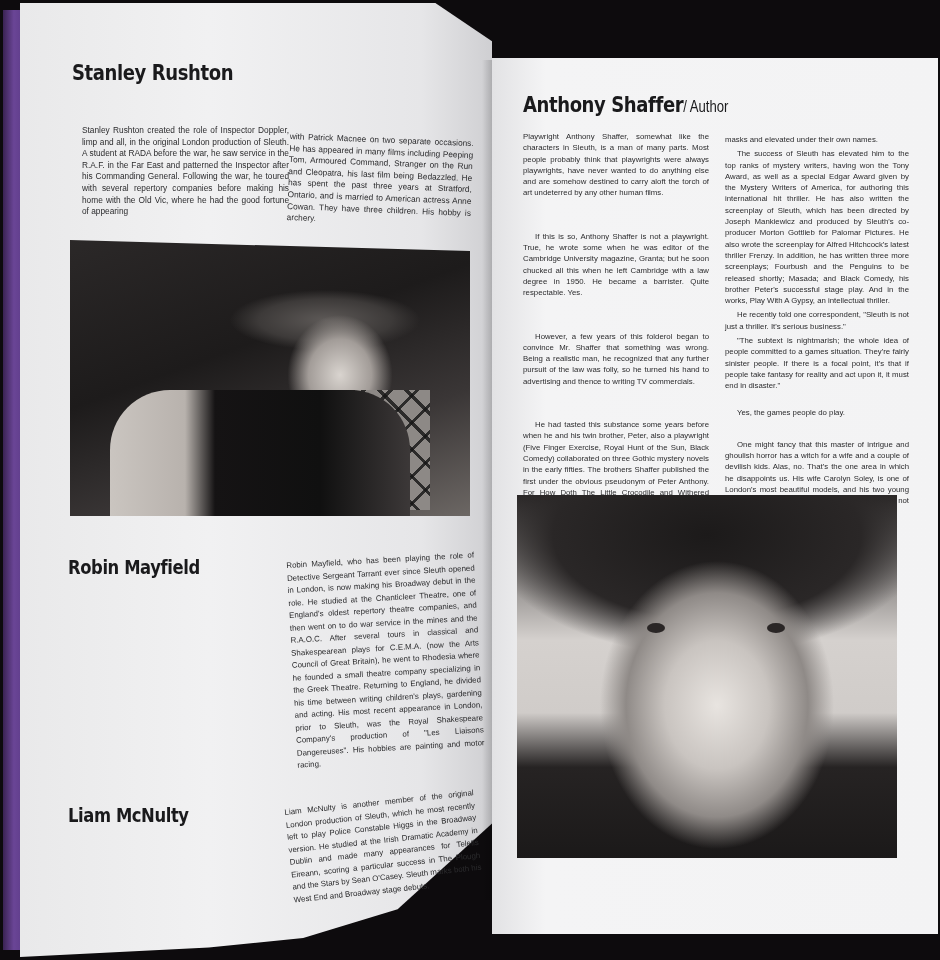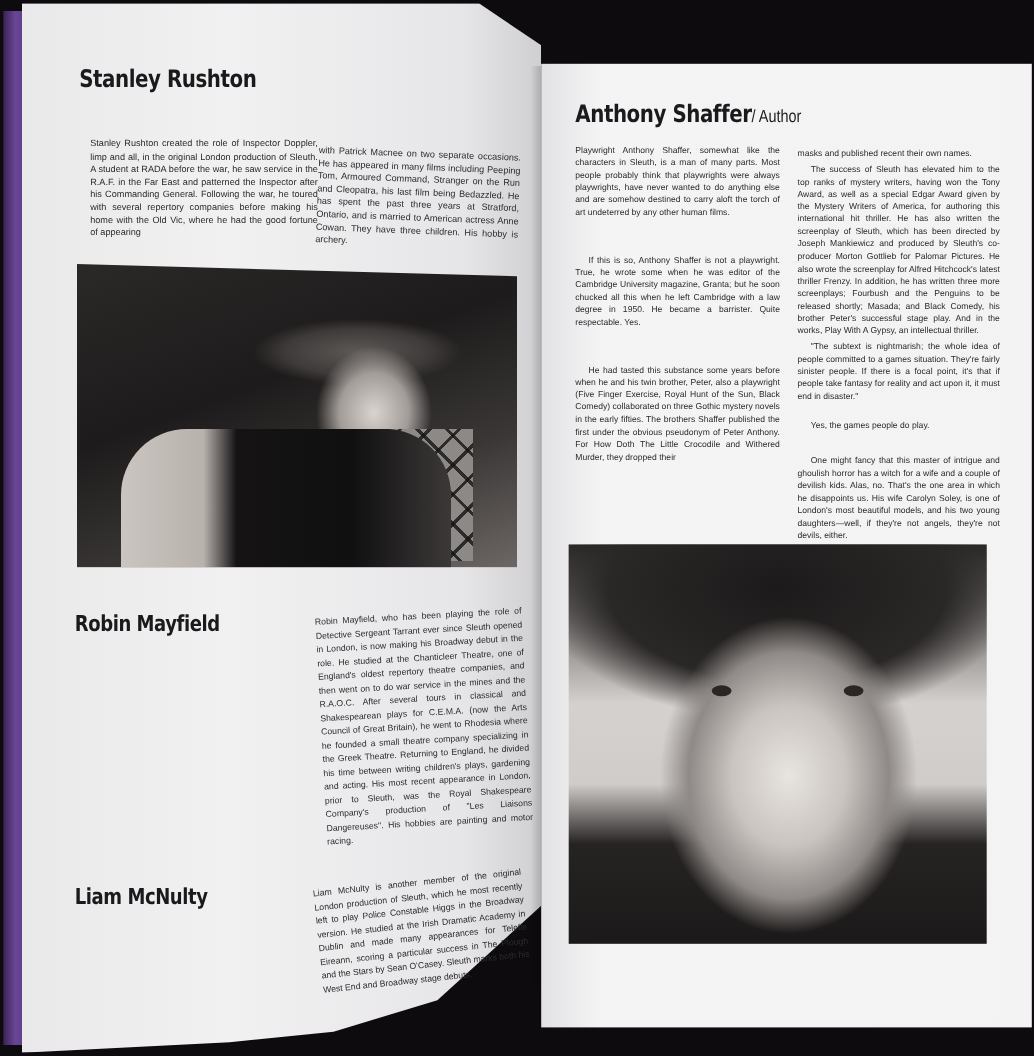--- a/index.html
+++ b/index.html
@@ -124,26 +124,28 @@
 
 <div class="page page-right"></div>
 
 <div class="heading" style="left:523px; top:92px; font-size:22px;">
   <span>Anthony Shaffer</span><span class="sub" style="font-size:16px;">/ Author</span>
 </div>
 
 <div class="body-text" style="left:523px; top:131px; width:186px; font-size:7.8px; line-height:11.3px;">
   <p>Playwright Anthony Shaffer, somewhat like the characters in Sleuth, is a man of many parts. Most people probably think that playwrights were always playwrights, have never wanted to do anything else and are somehow destined to carry aloft the torch of art undeterred by any other human films.</p>
   <p class="indent">If this is so, Anthony Shaffer is not a playwright. True, he wrote some when he was editor of the Cambridge University magazine, Granta; but he soon chucked all this when he left Cambridge with a law degree in 1950. He became a barrister. Quite respectable. Yes.</p>
+  <p class="indent">However, a few years of this folderol began to convince Mr. Shaffer that something was wrong. Being a realistic man, he recognized that any further pursuit of the law was folly, so he turned his hand to advertising and thence to writing TV commercials.</p>
   <p class="indent">He had tasted this substance some years before when he and his twin brother, Peter, also a playwright (Five Finger Exercise, Royal Hunt of the Sun, Black Comedy) collaborated on three Gothic mystery novels in the early fifties. The brothers Shaffer published the first under the obvious pseudonym of Peter Anthony. For How Doth The Little Crocodile and Withered Murder, they dropped their</p>
 </div>
 
 <div class="body-text" style="left:725px; top:134px; width:184px; font-size:7.8px; line-height:11.3px;">
-  <p>masks and published recent their own names.</p>
+  <p>masks and elevated under their own names.</p>
   <p class="indent" style="margin-top:3px;">The success of Sleuth has elevated him to the top ranks of mystery writers, having won the Tony Award, as well as a special Edgar Award given by the Mystery Writers of America, for authoring this international hit thriller. He has also written the screenplay of Sleuth, which has been directed by Joseph Mankiewicz and produced by Sleuth's co-producer Morton Gottlieb for Palomar Pictures. He also wrote the screenplay for Alfred Hitchcock's latest thriller Frenzy. In addition, he has written three more screenplays; Fourbush and the Penguins to be released shortly; Masada; and Black Comedy, his brother Peter's successful stage play. And in the works, Play With A Gypsy, an intellectual thriller.</p>
+  <p class="indent" style="margin-top:3px;">He recently told one correspondent, "Sleuth is not just a thriller. It's serious business."</p>
   <p class="indent" style="margin-top:3px;">"The subtext is nightmarish; the whole idea of people committed to a games situation. They're fairly sinister people. If there is a focal point, it's that if people take fantasy for reality and act upon it, it must end in disaster."</p>
   <p class="indent" style="margin-top:15px;">Yes, the games people do play.</p>
   <p class="indent" style="margin-top:21px;">One might fancy that this master of intrigue and ghoulish horror has a witch for a wife and a couple of devilish kids. Alas, no. That's the one area in which he disappoints us. His wife Carolyn Soley, is one of London's most beautiful models, and his two young daughters—well, if they're not angels, they're not devils, either.</p>
 </div>
 
 <div class="photo photo-shaffer" title="Close-up portrait of Anthony Shaffer">
   <div class="eye" style="left:130px; top:128px;"></div>
   <div class="eye" style="left:250px; top:128px;"></div>
 </div>
 

